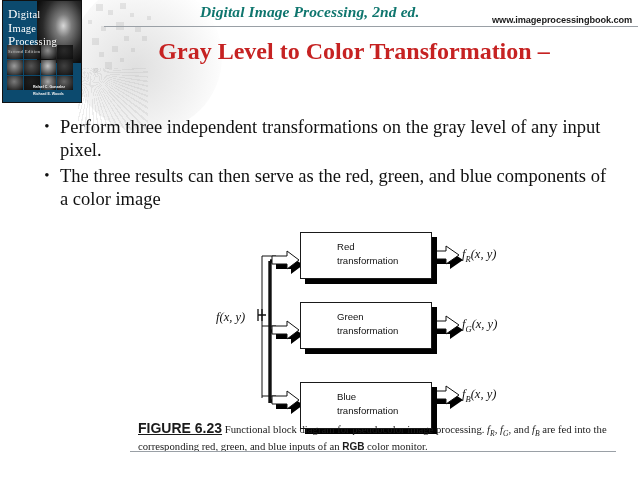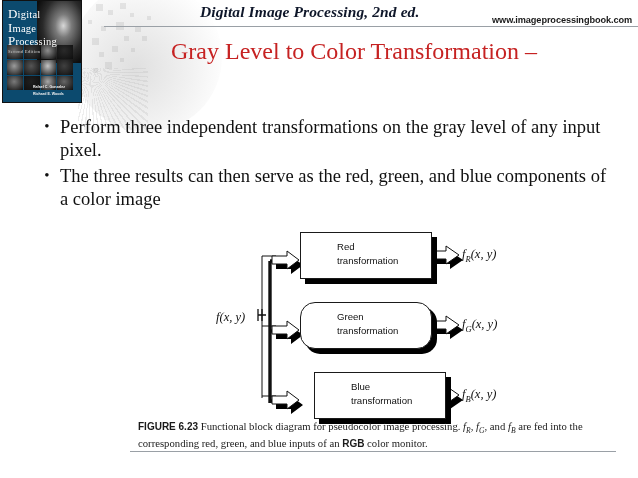--- a/index.html
+++ b/index.html
@@ -82,38 +82,38 @@
     position: absolute; left: 30px; bottom: 5px; width: 48px;
     color: #f2f2f2; font-family: "Liberation Sans", sans-serif;
     font-size: 3.6px; font-weight: bold; line-height: 1.8; text-align: left;
   }
 
   
   .hdr-title {
     position: absolute; left: 200px; top: 3px;
     font-family: "Liberation Serif", serif;
     font-style: italic; font-weight: bold;
-    font-size: 15.5px; color: #0f172a; letter-spacing: .1px;
+    font-size: 15.5px; color: #0f766e; letter-spacing: .1px;
   }
   .hdr-url {
     position: absolute; right: 6px; top: 15px;
     font-family: "Liberation Sans", sans-serif;
     font-weight: bold; font-size: 9.2px; color: #1a1a1a; letter-spacing: -.1px;
   }
   .rule-top {
     position: absolute; left: 104px; top: 26px; right: 0; height: 1px;
     background: #9aa0a6;
   }
 
   
   .slide-title {
     position: absolute; left: 90px; right: 20px; top: 36px;
     text-align: center;
     font-family: "Liberation Serif", serif;
-    font-size: 24px; line-height: 1.27; color: #c62222;
+    font-size: 24px; line-height: 1.27; color: #c62222; font-weight: bold;
   }
 
   
   .bullets { position: absolute; left: 34px; top: 116px; right: 30px; }
   .bullet {
     display: flex; align-items: flex-start;
     font-size: 18.5px; line-height: 1.27; color: #111;
     margin-bottom: 2px;
   }
   .bullet .dot {
@@ -128,22 +128,22 @@
     position: absolute; width: 132px; height: 47px;
     background: #ffffff; border: 1px solid #1a1a1a;
     box-shadow: 5px 5px 0 0 #000;
   }
   .fbox .lbl {
     position: absolute; left: 36px; top: 7px;
     font-family: "Liberation Sans", sans-serif;
     font-size: 9.6px; line-height: 1.42; color: #111;
   }
   .fbox-red   { left: 300px; top: 7px; }
-  .fbox-green { left: 300px; top: 77px; border-radius: 15px; }
-  .fbox-blue  { left: 300px; top: 147px; margin-left: 14px; }
+  .fbox-green { left: 300px; top: 77px; }
+  .fbox-blue  { left: 300px; top: 157px; }
 
   .outlab {
     position: absolute; left: 462px;
     font-family: "Liberation Serif", serif; font-style: italic;
     font-size: 12.5px; color: #111; white-space: nowrap;
   }
   .outlab sub { font-size: 8.5px; font-style: italic; }
   .outlab-r { top: 22px; }
   .outlab-g { top: 92px; }
   .outlab-b { top: 162px; }
@@ -155,21 +155,21 @@
   }
   svg.wires { position: absolute; left: 0; top: 0; width: 638px; height: 200px; }
 
   
   .caption {
     position: absolute; left: 138px; top: 419px; width: 478px;
     font-family: "Liberation Serif", serif;
     font-size: 10.7px; line-height: 1.33; color: #1a1a1a; text-align: left;
   }
   .caption .figno {
-    font-family: "Liberation Sans", sans-serif; font-weight: bold; font-size: 10px;
+    font-family: "Liberation Sans", sans-serif; font-weight: bold; font-size: 14px; text-decoration: underline;
   }
   .caption i { font-style: italic; }
   .caption sub { font-size: 7.6px; }
   .caption .rgb { font-family: "Liberation Sans", sans-serif; font-weight: bold; font-size: 10px; }
 
   .rule-bottom {
     position: absolute; left: 130px; top: 451px; right: 22px; height: 1px;
     background: #9aa0a6;
   }
   .footer {

